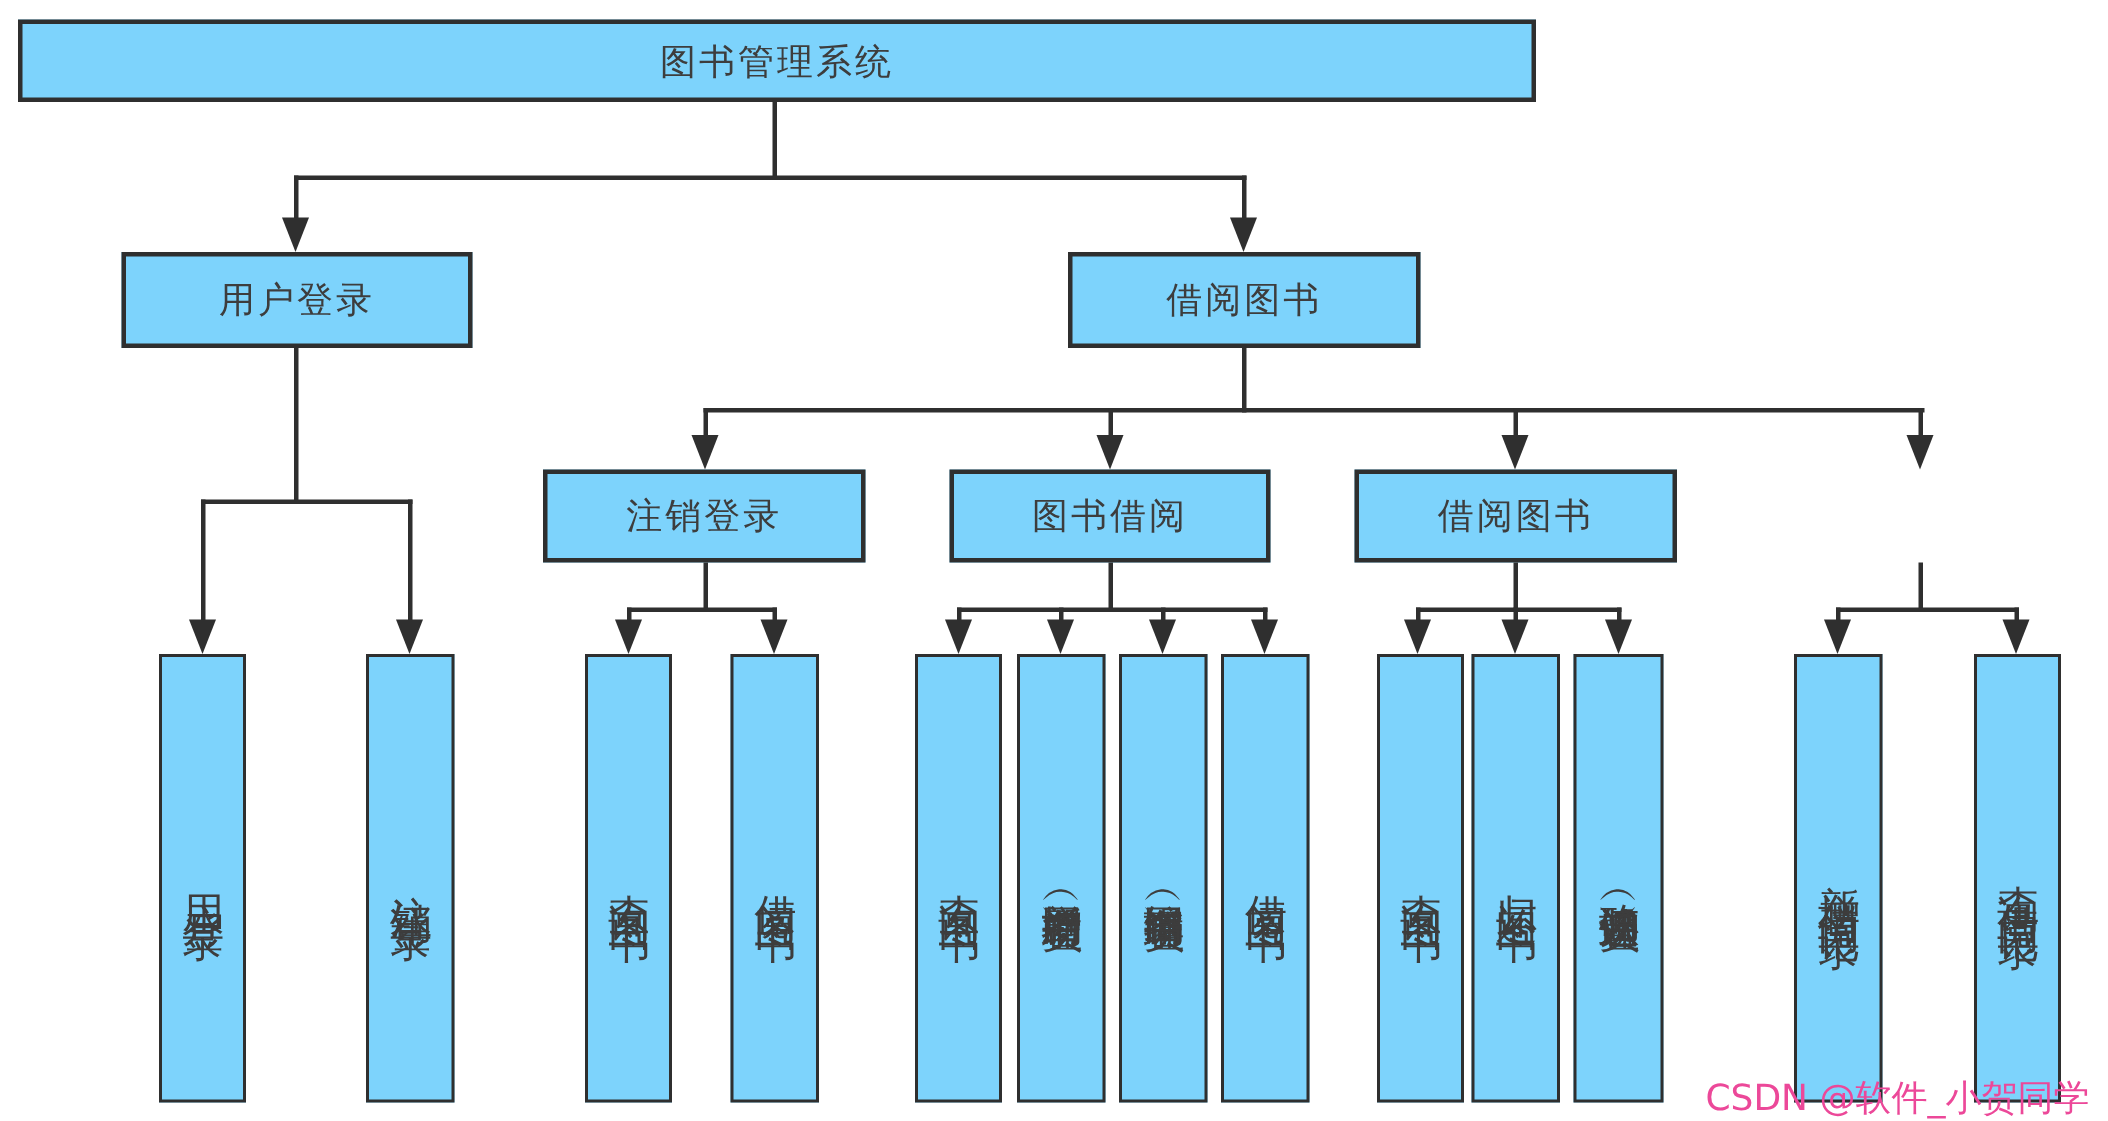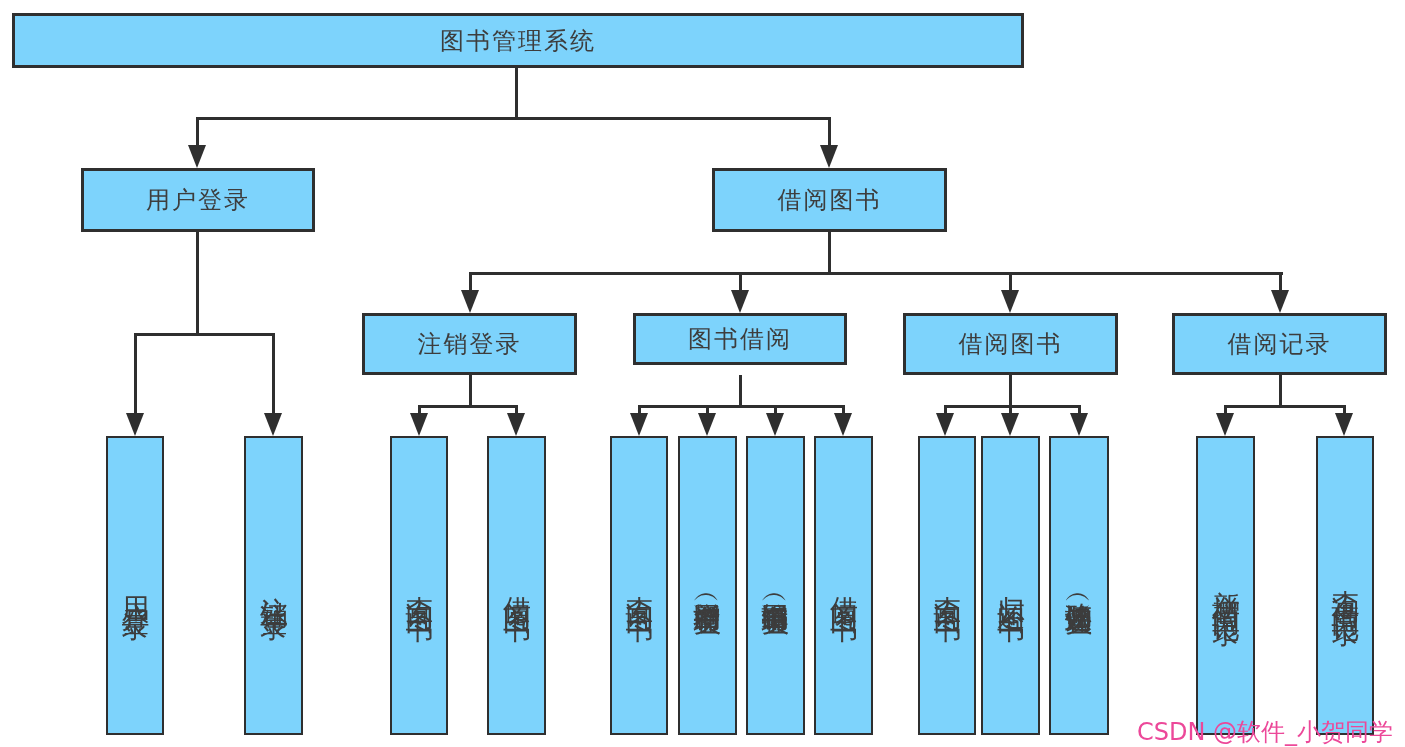--- a/index.html
+++ b/index.html
@@ -79,23 +79,22 @@
   <div class="vline" style="left:469px; top:272px; height:21px;"></div>
   <div class="arrow" style="left:470px; top:290px;"></div>
   <div class="vline" style="left:739px; top:272px; height:21px;"></div>
   <div class="arrow" style="left:740px; top:290px;"></div>
   <div class="vline" style="left:1009px; top:272px; height:21px;"></div>
   <div class="arrow" style="left:1010px; top:290px;"></div>
   <div class="vline" style="left:1279px; top:272px; height:21px;"></div>
   <div class="arrow" style="left:1280px; top:290px;"></div>
 
   <div class="box lvl" style="left:362px; top:313px; width:215px; height:62px;">注销登录</div>
-  <div class="box lvl" style="left:633px; top:313px; width:214px; height:52px;">图书借阅</div>
+  <div class="box lvl" style="left:633px; top:313px; width:214px; height:62px;">图书借阅</div>
   <div class="box lvl" style="left:903px; top:313px; width:215px; height:62px;">借阅图书</div>
-  <div class="box lvl" style="left:1172px; top:313px; width:215px; height:62px;">借阅记录</div>
 
   <div class="vline" style="left:469px; top:375px; height:33px;"></div>
   <div class="hline" style="left:418px; top:405px; width:100px;"></div>
   <div class="vline" style="left:418px; top:405px; height:13px;"></div>
   <div class="arrow" style="left:419px; top:413px;"></div>
   <div class="vline" style="left:515px; top:405px; height:13px;"></div>
   <div class="arrow" style="left:516px; top:413px;"></div>
 
   <div class="vline" style="left:739px; top:375px; height:33px;"></div>
   <div class="hline" style="left:638px; top:405px; width:207px;"></div>

